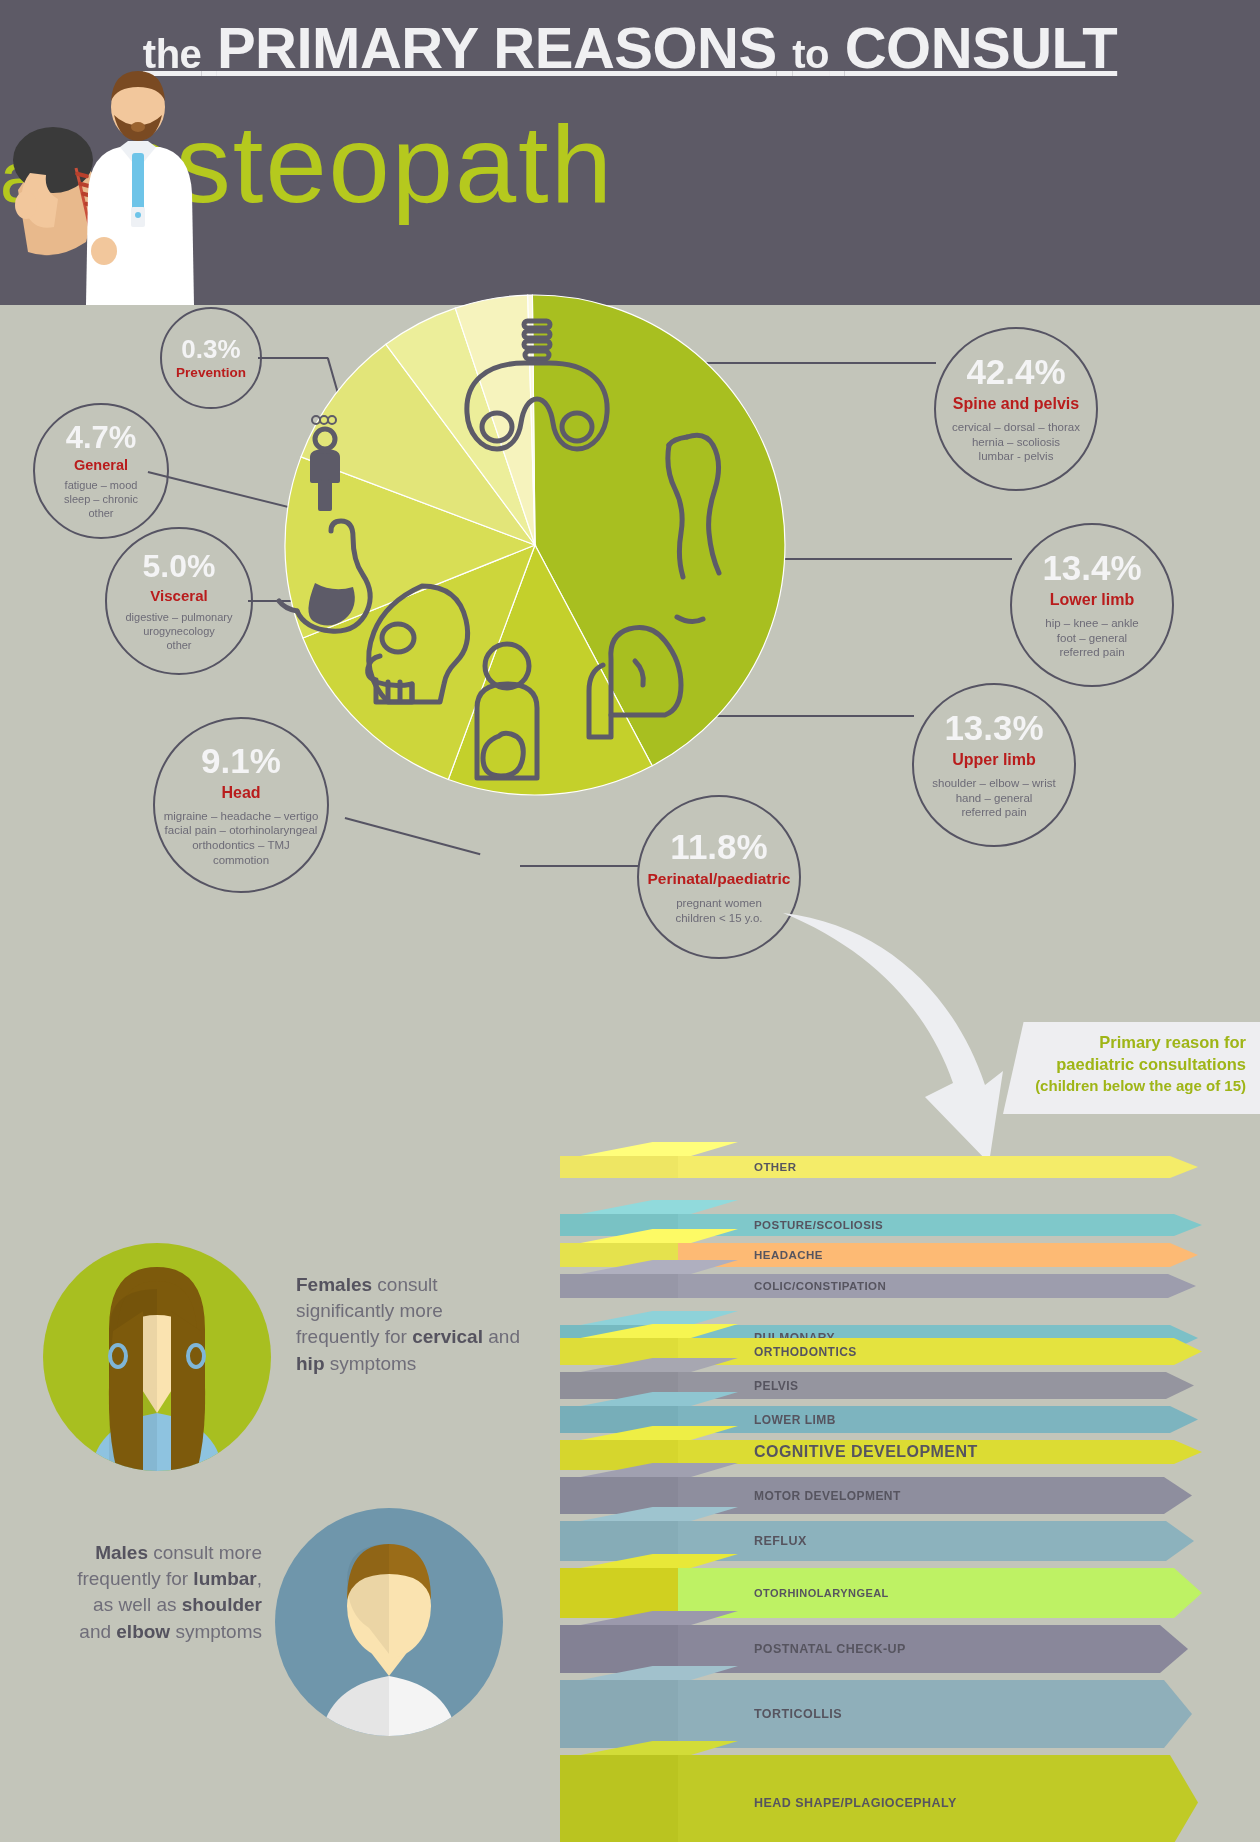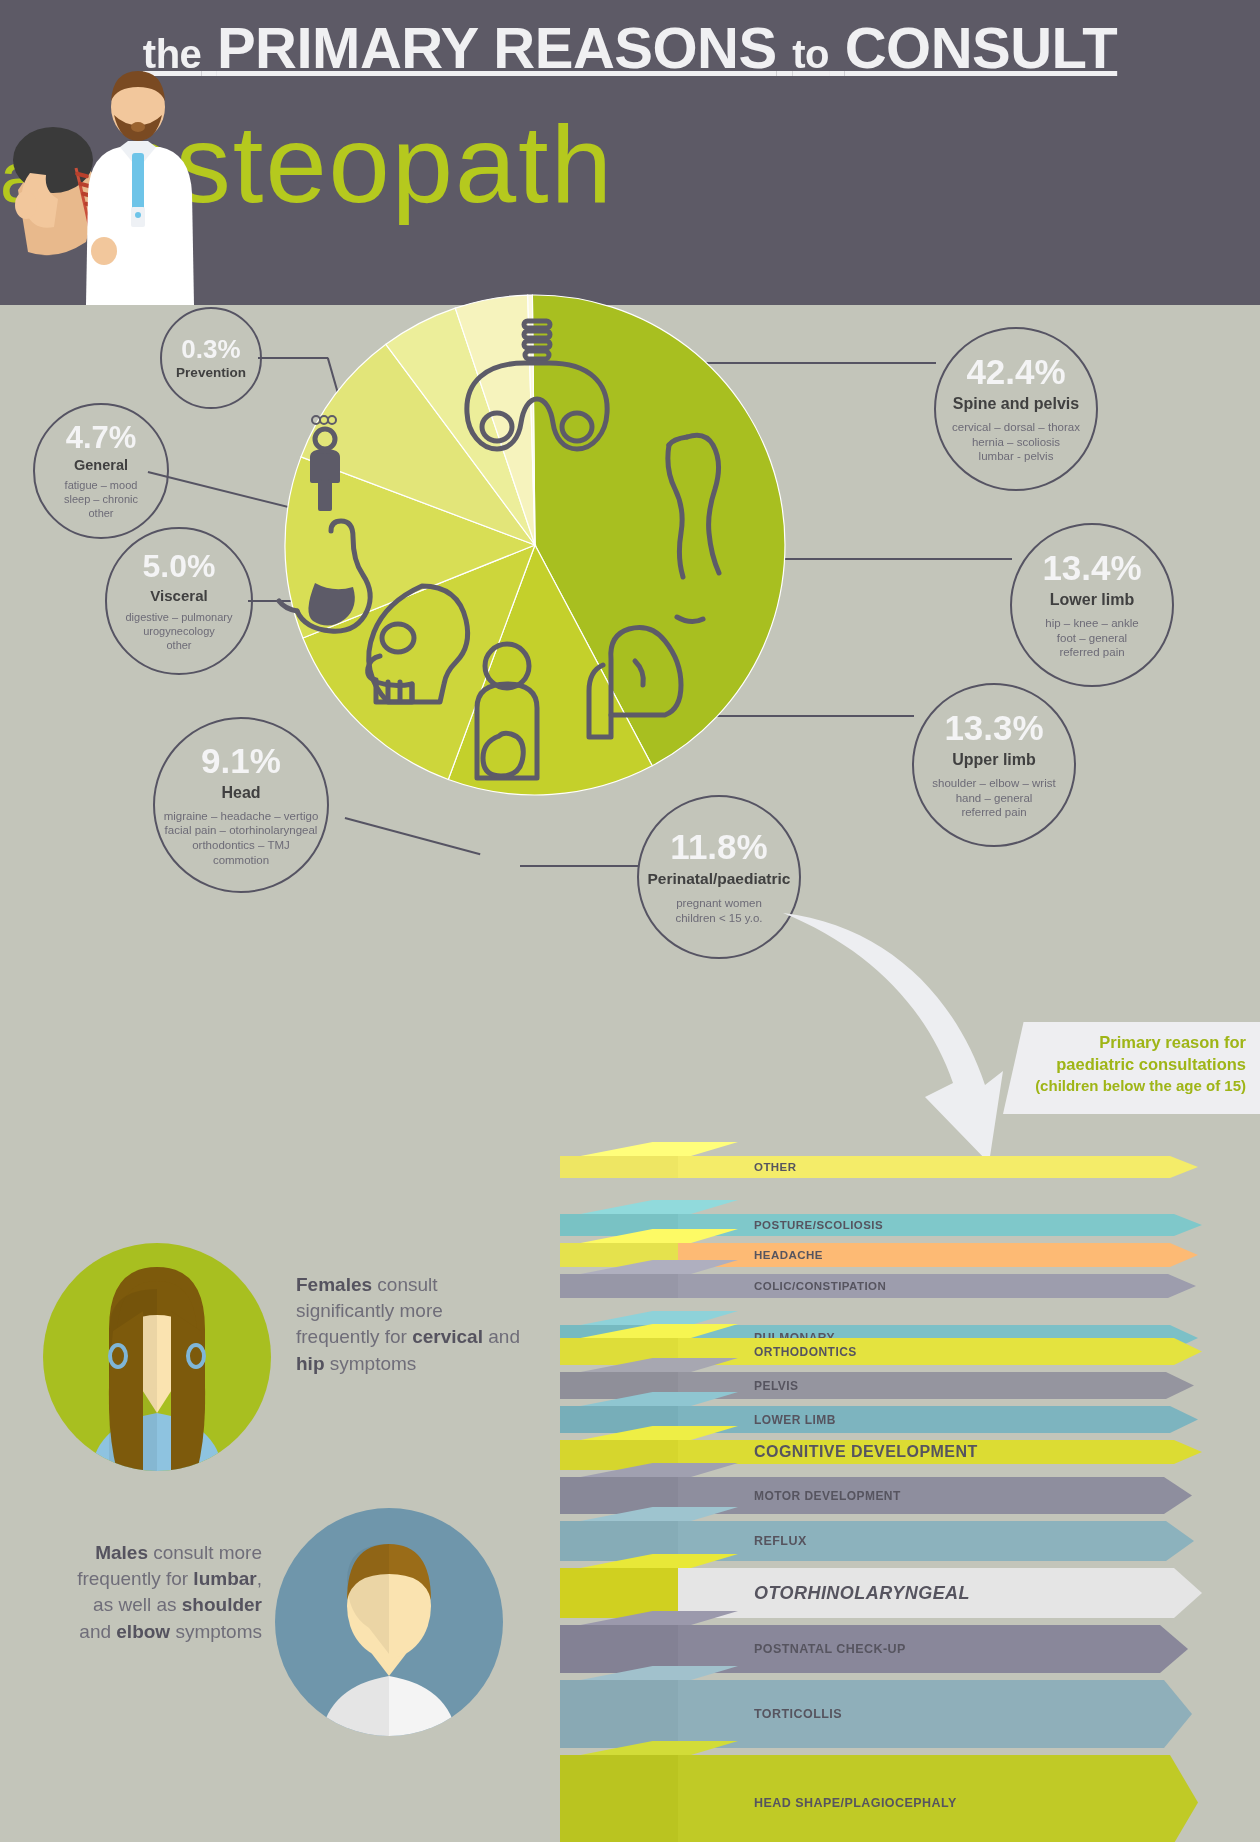--- a/index.html
+++ b/index.html
@@ -32,21 +32,21 @@
 
   
   #pie-area { position:absolute; left:0; top:305px; width:1260px; height:845px; }
 
   .callout {
     position:absolute; border:2.5px solid #565463; border-radius:50%;
     display:flex; flex-direction:column; align-items:center; justify-content:center;
     text-align:center; color:#5d5b68;
   }
   .callout .pct { color:#f4f4f5; font-weight:bold; line-height:1; }
-  .callout .ttl { font-weight:bold; color:#404040; }
+  .callout .ttl { font-weight:bold; color:#b91c1c; }
   .callout .sub { color:#6d6b77; line-height:1.28; }
 
   .leader { position:absolute; background:#565463; height:1.6px; transform-origin:0 50%; }
 
   
   #banner {
     position:absolute; left:1003px; top:1022px; width:257px; height:92px;
     background:#eeeef1; color:#9fb517; font-weight:bold; font-size:16.5px;
     line-height:1.32; text-align:right; padding:10px 14px 0 8px;
     clip-path:polygon(8% 0, 100% 0, 100% 100%, 0 100%);
@@ -393,21 +393,21 @@
       <div class="bar-row" style="top: 371px; height: 40px; width: 700px;">
         <div style="position: absolute; left: 0px; top: -14px; width: 178px; height: 18px; background: rgb(158, 196, 207); clip-path: polygon(0px 100%, 52% 0px, 100% 0px, 66% 100%);"></div>
         <div style="position: absolute; left: 0px; top: 0px; width: 122px; height: 40px; background: rgb(134, 172, 183);"></div>
         <div class="bar-face" style="position: absolute; left: 118px; top: 0px; width: 516px; height: 40px; background: rgb(140, 178, 189); clip-path: polygon(0px 0px, calc(100% - 28px) 0px, 100% 50%, calc(100% - 28px) 100%, 0px 100%); display: flex; align-items: center; padding-left: 76px; font-size: 12.5px; font-weight: bold; letter-spacing: 0.45px; color: rgb(86, 84, 95);">
           <span>REFLUX</span>
         </div>
       </div>
       <div class="bar-row" style="top: 418px; height: 50px; width: 700px;">
         <div style="position: absolute; left: 0px; top: -14px; width: 178px; height: 18px; background: rgb(232, 232, 56); clip-path: polygon(0px 100%, 52% 0px, 100% 0px, 66% 100%);"></div>
         <div style="position: absolute; left: 0px; top: 0px; width: 122px; height: 50px; background: rgb(208, 208, 32);"></div>
-        <div class="bar-face" style="position: absolute; left: 118px; top: 0px; width: 524px; height: 50px; background: #e5e5e5; clip-path: polygon(0px 0px, calc(100% - 28px) 0px, 100% 50%, calc(100% - 28px) 100%, 0px 100%); display: flex; align-items: center; padding-left: 76px; font-size: 18px; font-weight: bold; letter-spacing: 0.45px; color: rgb(86, 84, 95); font-style: italic;">
+        <div class="bar-face" style="position: absolute; left: 118px; top: 0px; width: 524px; height: 50px; background: #bef264; clip-path: polygon(0px 0px, calc(100% - 28px) 0px, 100% 50%, calc(100% - 28px) 100%, 0px 100%); display: flex; align-items: center; padding-left: 76px; font-size: 11px; font-weight: bold; letter-spacing: 0.45px; color: rgb(86, 84, 95);">
           <span>OTORHINOLARYNGEAL</span>
         </div>
       </div>
       <div class="bar-row" style="top: 475px; height: 48px; width: 700px;">
         <div style="position: absolute; left: 0px; top: -14px; width: 178px; height: 18px; background: rgb(155, 153, 172); clip-path: polygon(0px 100%, 52% 0px, 100% 0px, 66% 100%);"></div>
         <div style="position: absolute; left: 0px; top: 0px; width: 122px; height: 48px; background: rgb(131, 129, 148);"></div>
         <div class="bar-face" style="position: absolute; left: 118px; top: 0px; width: 510px; height: 48px; background: rgb(137, 135, 154); clip-path: polygon(0px 0px, calc(100% - 28px) 0px, 100% 50%, calc(100% - 28px) 100%, 0px 100%); display: flex; align-items: center; padding-left: 76px; font-size: 12.5px; font-weight: bold; letter-spacing: 0.45px; color: rgb(86, 84, 95);">
           <span>POSTNATAL CHECK-UP</span>
         </div>
       </div>

